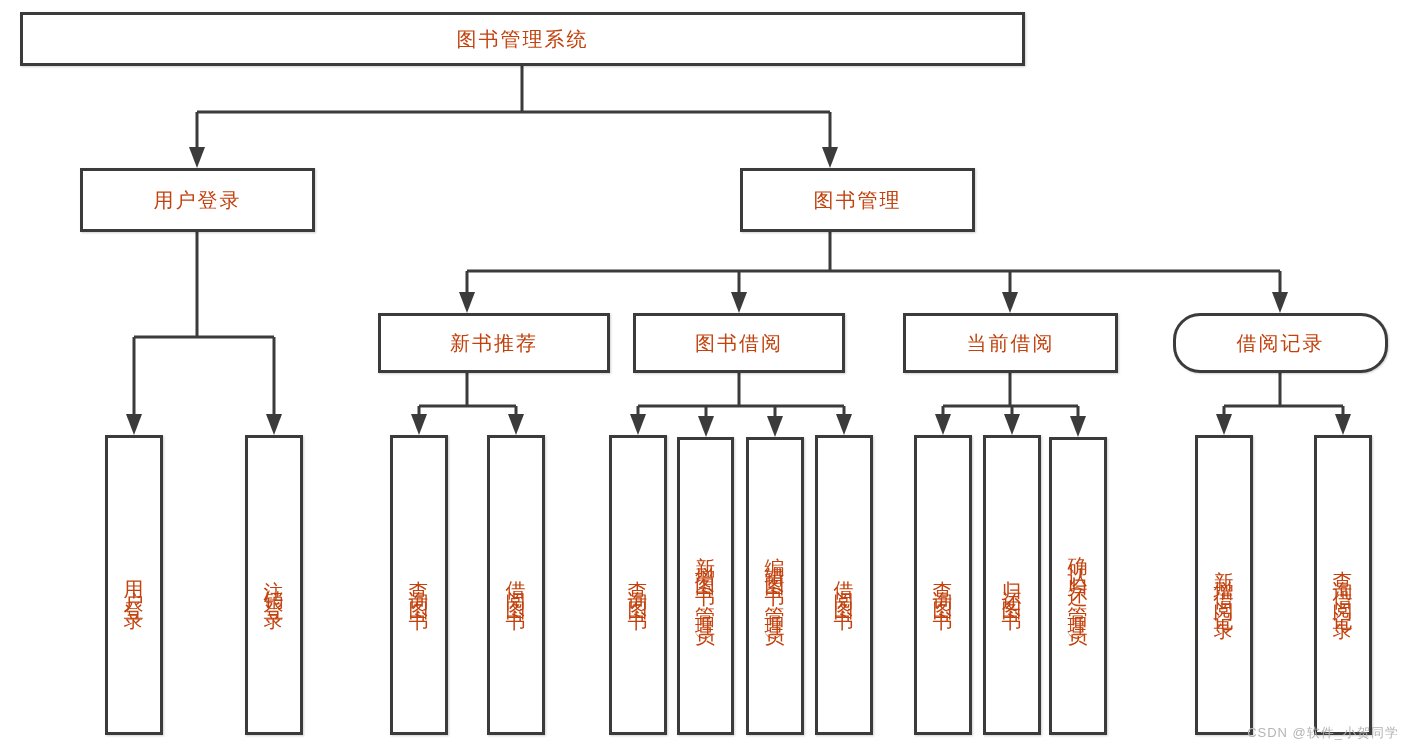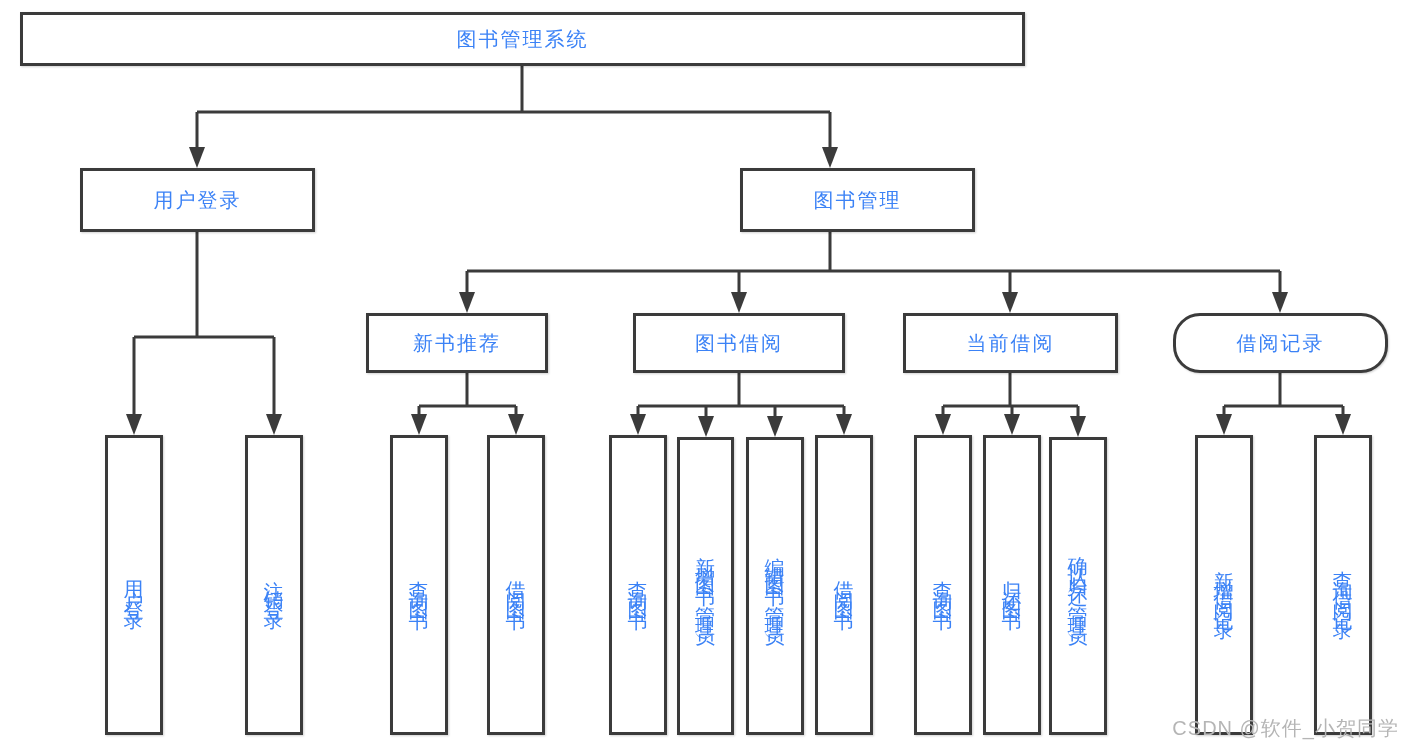--- a/index.html
+++ b/index.html
@@ -13,35 +13,35 @@
   }
   #wires{position:absolute;left:0;top:0;width:1405px;height:747px;}
   .node{
     position:absolute;
     background:#ffffff;
     border:3px solid #3b3b3b;
     box-shadow:1px 1px 2px rgba(0,0,0,0.18);
     box-sizing:border-box;
     display:flex;align-items:center;justify-content:center;
     font-size:20px;
-    color:#3b82f6;
+    color:#c2410c;
   }
   .node.h{letter-spacing:2px;white-space:nowrap;}
   .vtext{
     writing-mode:vertical-rl;
     text-orientation:mixed;
     letter-spacing:10px;
     line-height:1;
     font-size:20px;
     white-space:nowrap;
   }
   #watermark{
     position:absolute;
     right:6px;bottom:5px;
-    font-size:20px;
+    font-size:13px;
     color:#b5b5b5;
     letter-spacing:1px;
     white-space:nowrap;
   }
 </style>
 </head>
 <body>
 
 <div id="stage">
 
@@ -86,21 +86,21 @@
       <use href="#ah" transform="translate(1224,435)"></use>
       <use href="#ah" transform="translate(1343,435)"></use>
     </g>
   </svg>
 
   <div class="node h" style="left:20px;top:12px;width:1005px;height:54px;">图书管理系统</div>
 
   <div class="node h" style="left:80px;top:168px;width:235px;height:64px;">用户登录</div>
   <div class="node h" style="left:712px;top:168px;width:235px;height:64px;margin-left:28px;">图书管理</div>
 
-  <div class="node h" style="left:366px;top:313px;width:182px;height:60px;">新书推荐</div>
+  <div class="node h" style="left:378px;top:313px;width:232px;height:60px;">新书推荐</div>
   <div class="node h" style="left:633px;top:313px;width:212px;height:60px;text-align:right;">图书借阅</div>
   <div class="node h" style="left:903px;top:313px;width:215px;height:60px;">当前借阅</div>
   <div class="node h" style="left:1173px;top:313px;width:215px;height:60px;border-radius:27px;">借阅记录</div>
 
   <div class="node" style="left:105px;top:435px;width:58px;height:300px;">
     <span class="vtext">用户登录</span>
   </div>
   <div class="node" style="left:245px;top:435px;width:58px;height:300px;">
     <span class="vtext">注销登录</span>
   </div>

